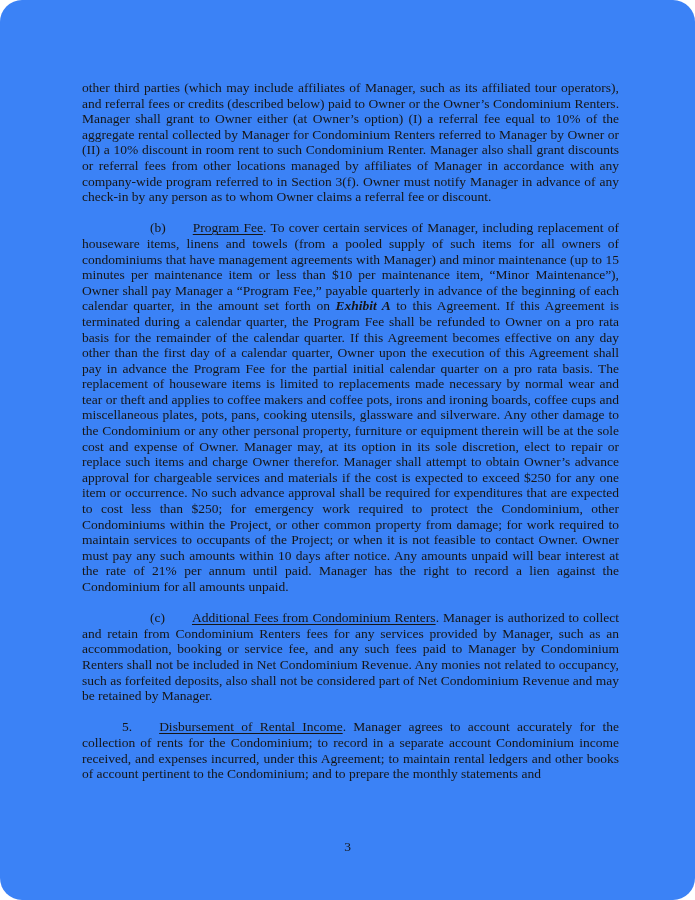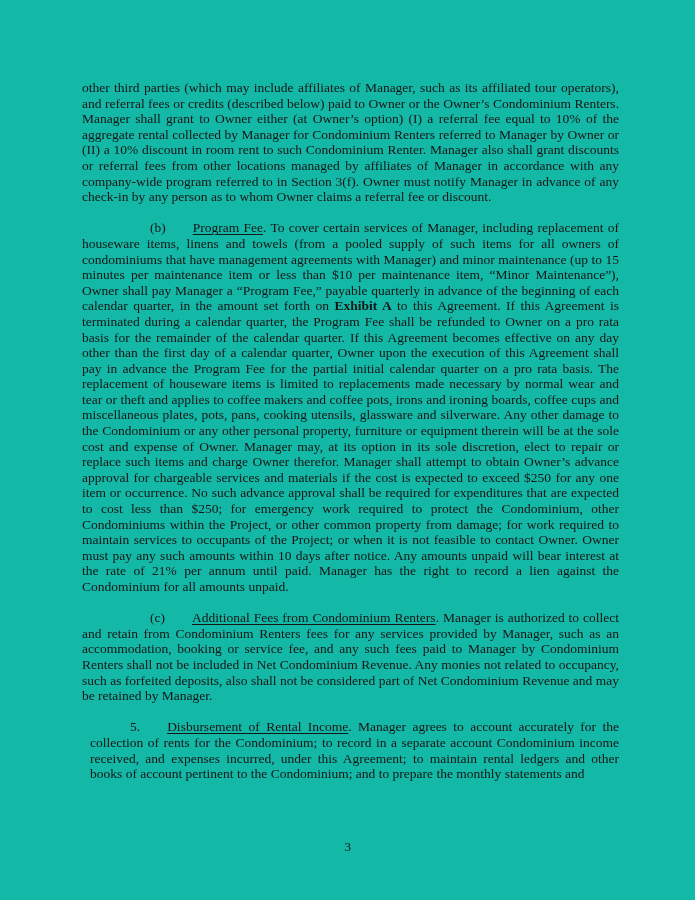--- a/index.html
+++ b/index.html
@@ -1,41 +1,42 @@
 <!DOCTYPE html>
 <html><head>
 <meta charset="utf-8">
 <style>
   html, body { margin: 0; padding: 0; background: #ffffff; }
   .page {
     position: relative;
     width: 695px;
     height: 900px;
-    background: #14b8a6;
+    background: #3b82f6;
     font-family: "Liberation Serif", "DejaVu Serif", serif;
     color: #161616;
     overflow: hidden;
+    border-radius: 22px;
   }
   .content {
     position: absolute;
     left: 82px;
     top: 80px;
     width: 537px;
   }
   .para {
     font-size: 13.5px;
     line-height: 15.6px;
     text-align: justify;
     margin: 0 0 15.6px 0;
   }
   .indent-sub { text-indent: 68px; }
-  .indent-sec { text-indent: 40px; margin-left: 8px; }
+  .indent-sec { text-indent: 40px; }
   .tab { display: inline-block; width: 27px; }
   .u { text-decoration: underline; text-underline-offset: 2px; font-family: Liberation Serif, serif; }
-  .b { font-weight: bold; }
+  .b { font-weight: bold; font-style: italic; }
   .pagenum {
     position: absolute;
     top: 839px;
     left: 0;
     width: 100%;
     text-align: center;
     font-size: 13.5px;
     line-height: 15.6px;
     color: #161616;
   }

